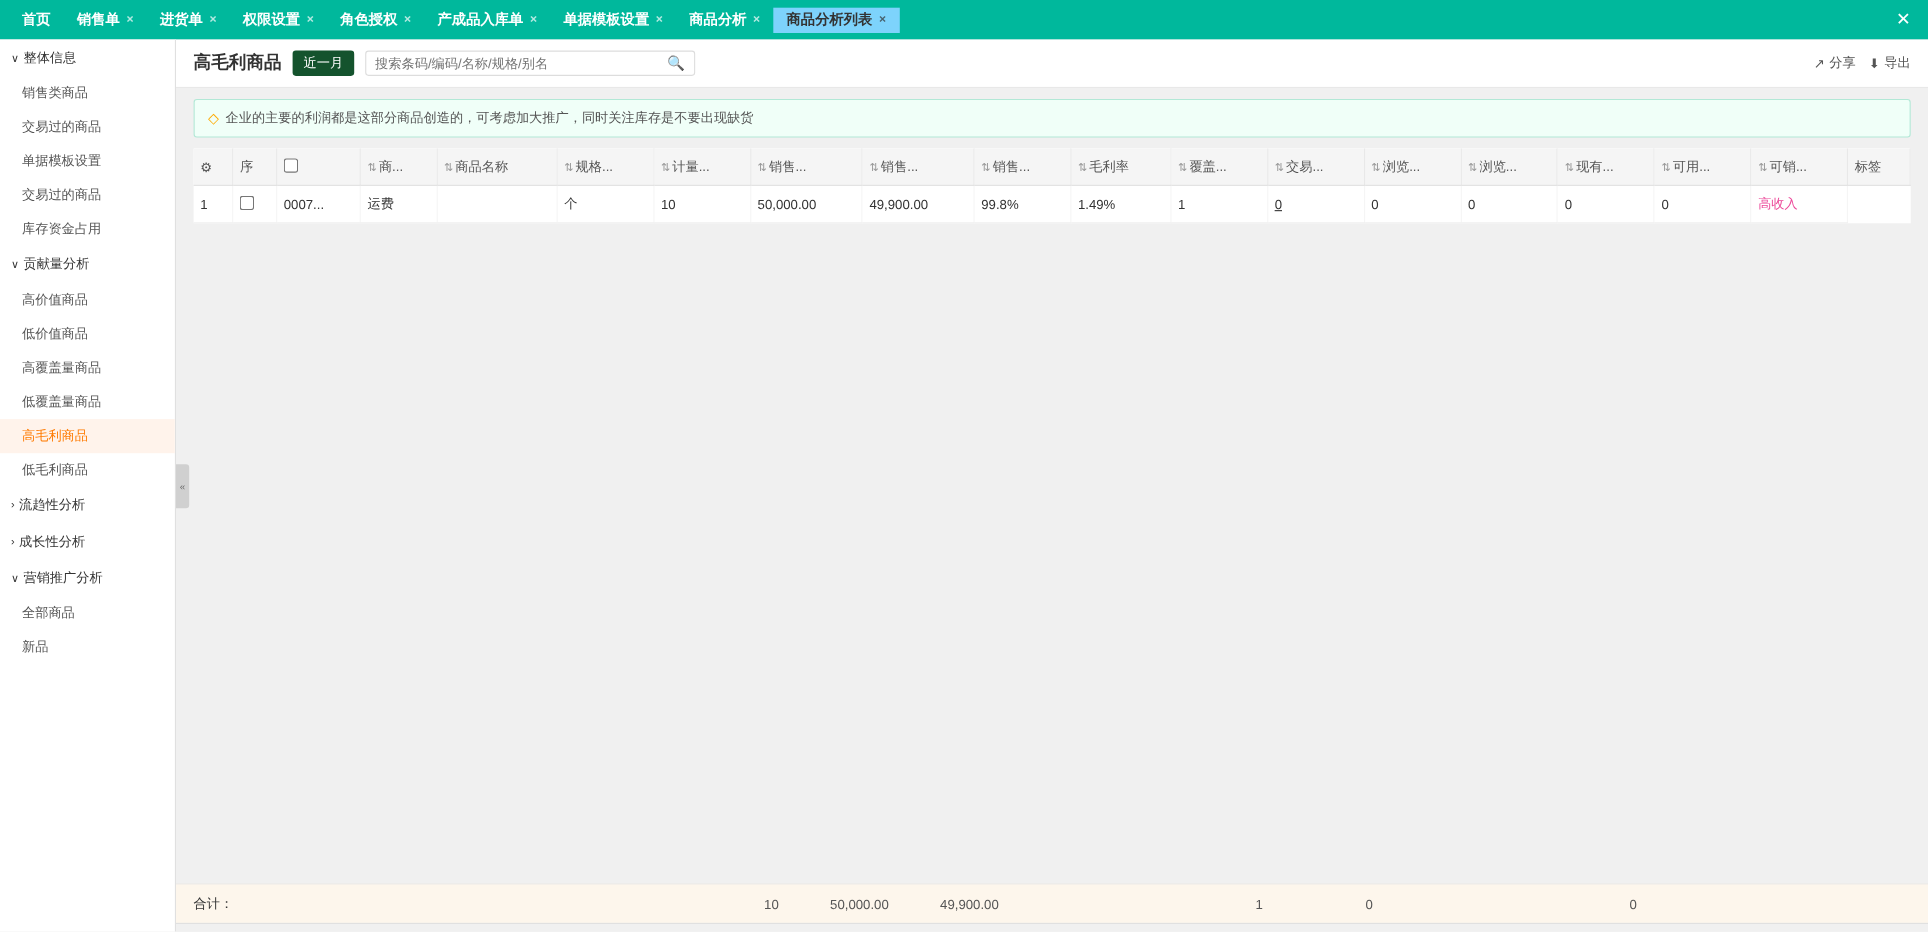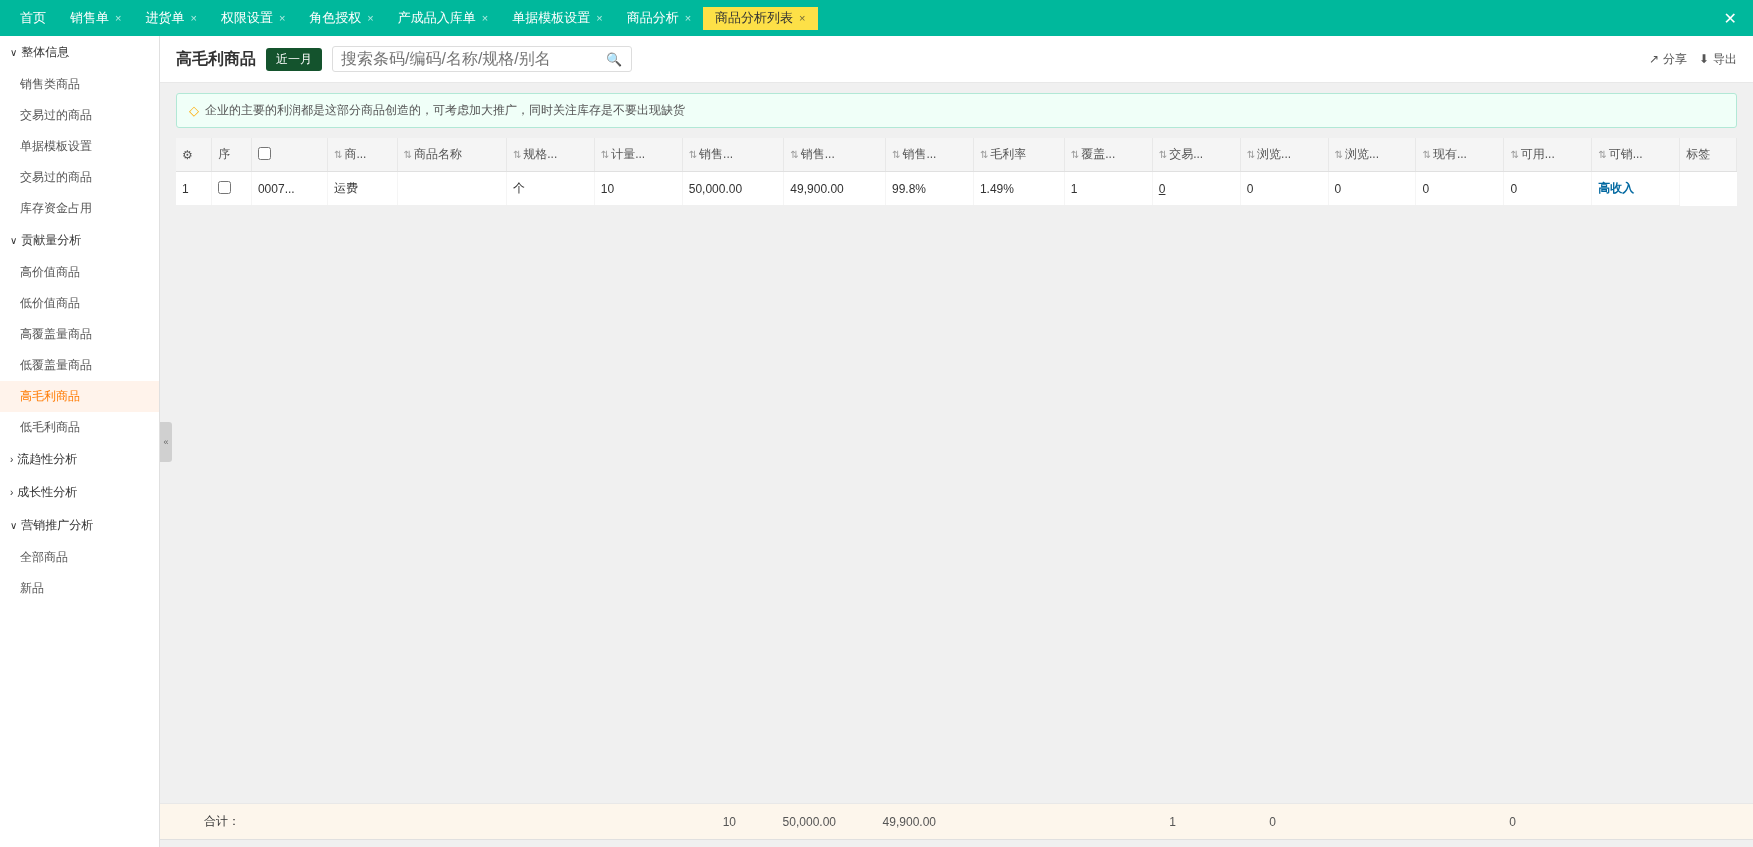--- a/index.html
+++ b/index.html
@@ -17,23 +17,24 @@
     .nav-item {
       padding: 0 12px;
       height: 23px;
       display: flex;
       align-items: center;
       cursor: pointer;
       white-space: nowrap;
       font-size: 13px;
       color: white;
       position: relative;
+      font-weight: bold;
     }
     .nav-item.active {
-      background: #fde047;
+      background: #7dd3fc;
       color: #333;
     }
     .nav-item .close-btn {
       margin-left: 6px;
       font-size: 11px;
       opacity: 0.7;
     }
     .nav-close { color: white; font-size: 16px; cursor: pointer; padding: 0 8px; }
 
     
@@ -113,21 +114,21 @@
       align-items: center;
       border: 1px solid #ddd;
       border-radius: 3px;
       padding: 3px 8px;
       flex: 1;
       max-width: 300px;
     }
     .search-box input {
       border: none;
       outline: none;
-      font-size: 16px;
+      font-size: 12px;
       width: 100%;
       color: #999;
     }
     .search-icon { color: #999; font-size: 13px; cursor: pointer; }
     .header-actions {
       margin-left: auto;
       display: flex;
       gap: 12px;
     }
     .header-action-btn {
@@ -185,36 +186,36 @@
       color: #999;
       font-size: 10px;
     }
     td {
       padding: 8px 6px;
       border-bottom: 1px solid #f0f0f0;
       border-right: 1px solid #f5f5f5;
       color: #333;
       white-space: nowrap;
     }
-    .tag-high { color: #0369a1; font-weight: 700; }
+    .tag-high { color: #ec4899; font-weight: 400; }
     .link-underline { color: #333; text-decoration: underline; cursor: pointer; }
 
     
     .footer-bar {
       background: #fdf6ec;
       border-top: 1px solid #e8e8e8;
       padding: 8px 16px;
       display: flex;
       align-items: center;
       gap: 20px;
       font-size: 12px;
       color: #555;
       min-height: 36px;
     }
-    .footer-total-label { font-weight: 500; color: #333; margin-left: 28px; }
+    .footer-total-label { font-weight: 500; color: #333; }
     .footer-cell { min-width: 80px; text-align: right; }
 
     
     .bottom-scrollbar {
       height: 8px;
       background: #f0f0f0;
       border-top: 1px solid #e0e0e0;
     }
 
     .sidebar-wrapper {

